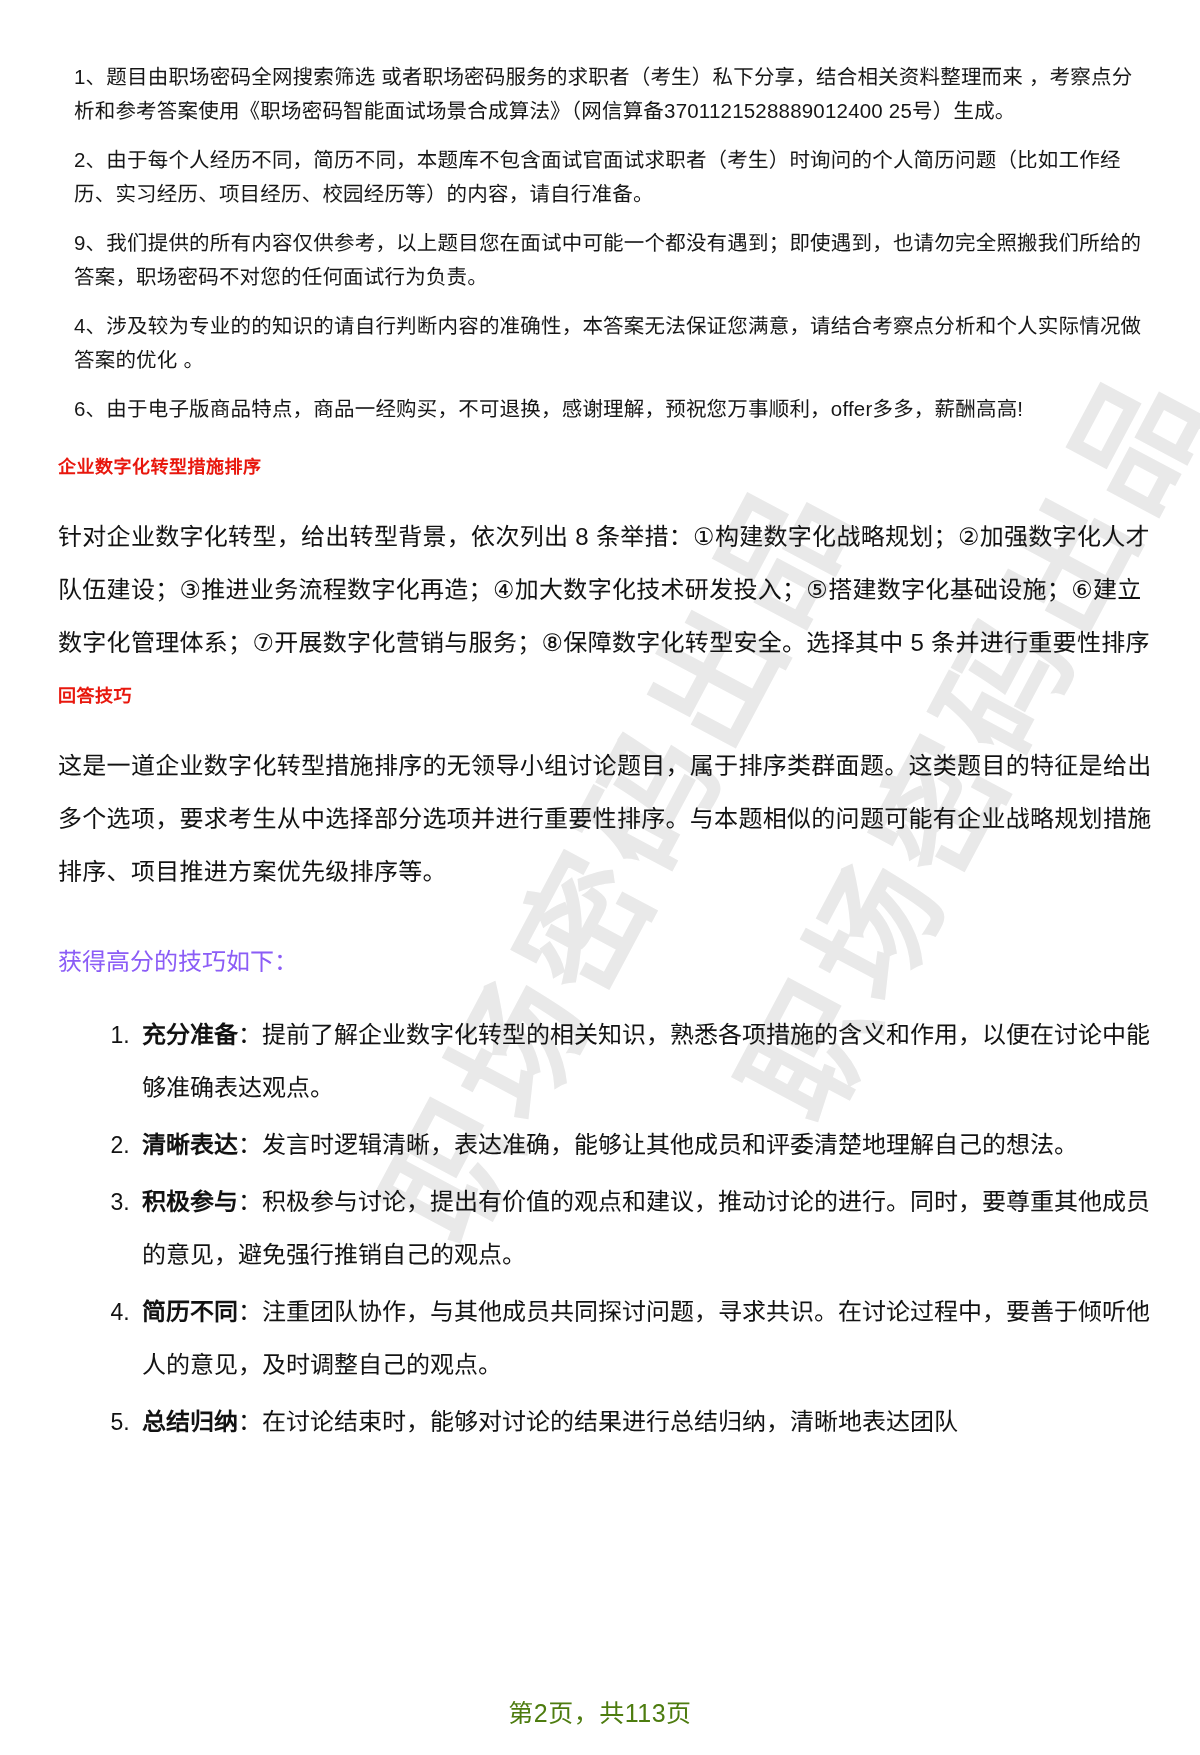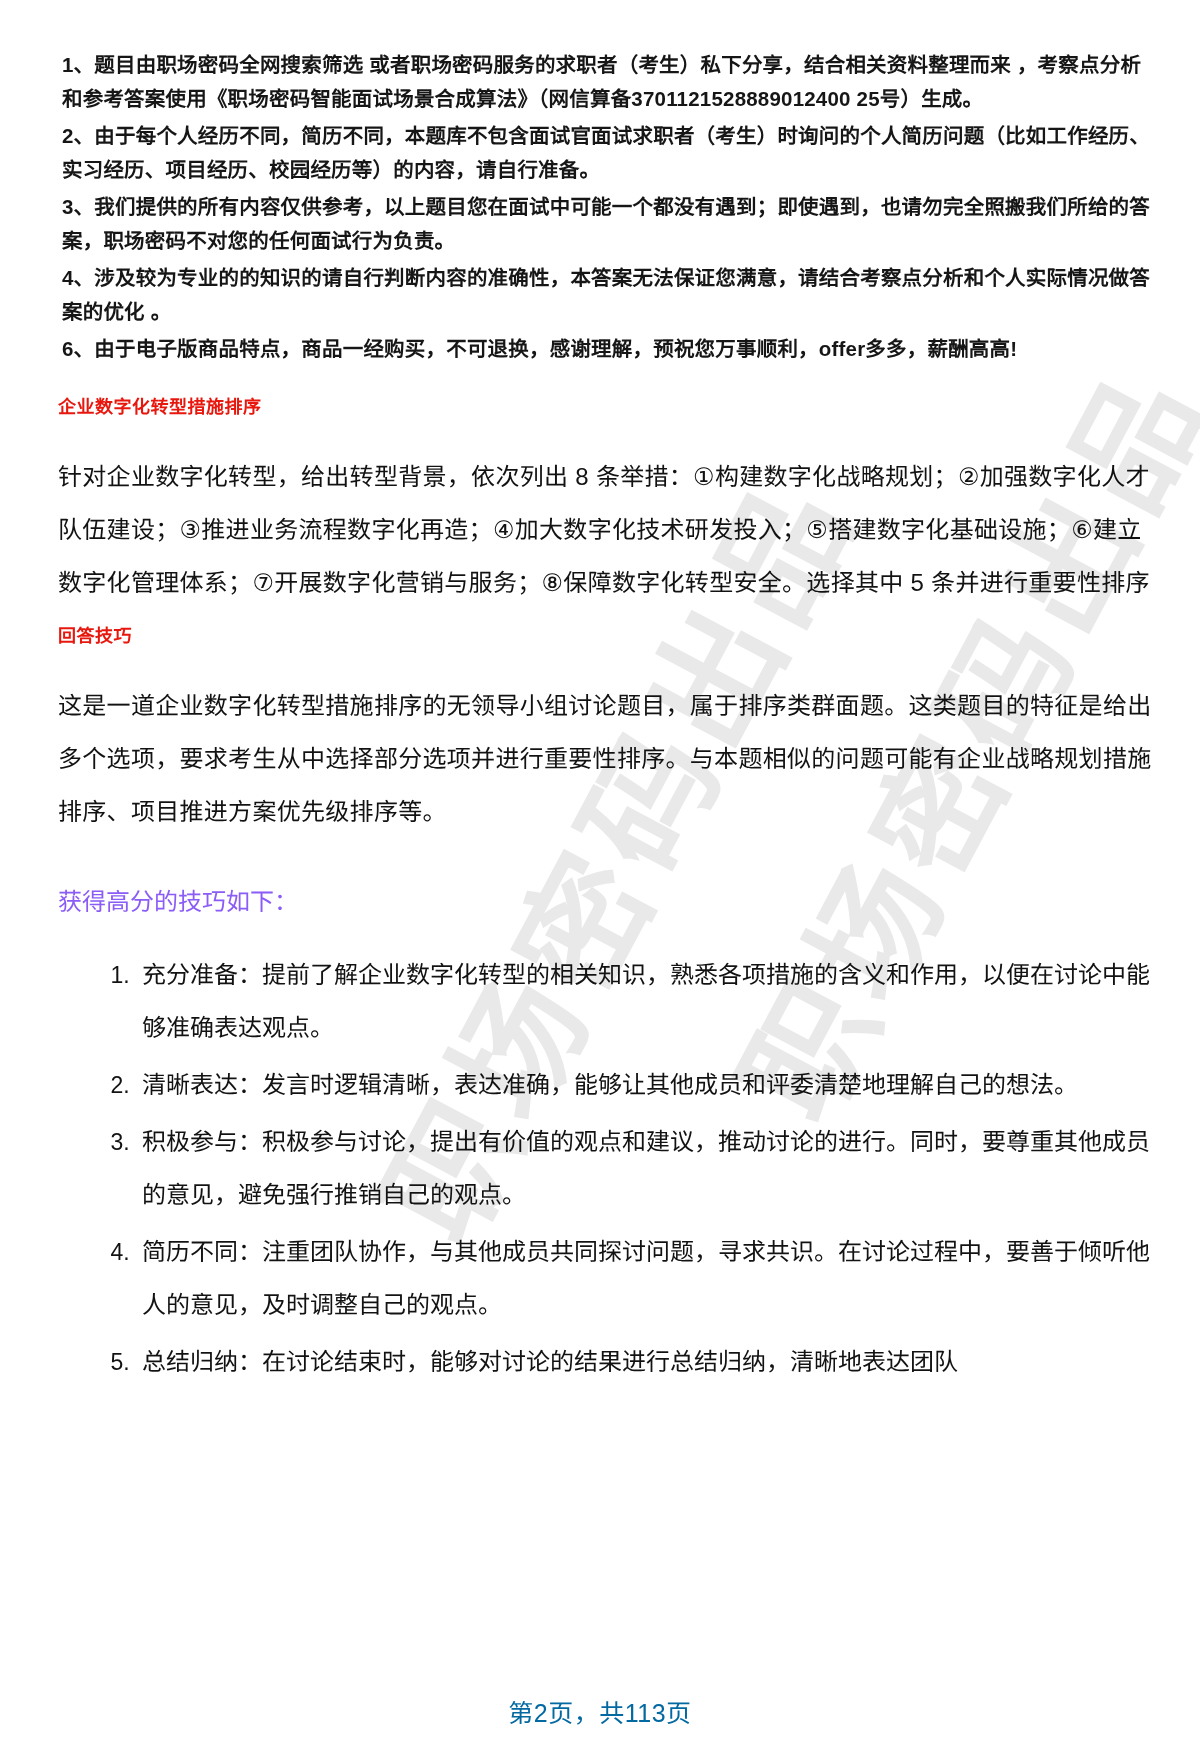--- a/index.html
+++ b/index.html
@@ -61,23 +61,22 @@
   }
 
   
   .notice {
     font-size: 20.5px;
     line-height: 33.5px;
     letter-spacing: 0.2px;
     color: #161616;
   }
   .notice p {
-    margin: 4px;
+    margin: 16px;
     text-indent: 0;
-    font-weight: bold;
   }
 
   
   .sec-head {
     color: #e8170d;
     font-weight: 700;
     font-size: 18px;
     line-height: 34px;
     margin: 24px 0 0 0;
     letter-spacing: 0.5px;
@@ -113,52 +112,52 @@
     color: #121212;
   }
   ol.tips > li {
     margin: 0 0 4px 0;
     padding-left: 6px;
   }
   ol.tips > li::marker {
     font-size: 23px;
   }
   ol.tips b {
-    font-weight: 400;
+    font-weight: 700;
   }
 
   
   .footer {
     position: absolute;
     left: 0;
     bottom: 26px;
     width: 1200px;
     text-align: center;
     font-size: 25px;
-    color: #0369a1;
+    color: #4d7c0f;
     z-index: 2;
     letter-spacing: 0.5px;
   }
 </style>
 </head>
 <body>
 
 <div class="page">
 
   <div class="watermark">
     <span class="wm-text wm-a">职场密码出品</span>
     <span class="wm-text wm-b">职场密码出品</span>
   </div>
 
   <div class="content">
 
     <section class="notice">
       <p>1、题目由职场密码全网搜索筛选 或者职场密码服务的求职者（考生）私下分享，结合相关资料整理而来 ，考察点分析和参考答案使用《职场密码智能面试场景合成算法》（网信算备3701121528889012400 25号）生成。</p>
       <p>2、由于每个人经历不同，简历不同，本题库不包含面试官面试求职者（考生）时询问的个人简历问题（比如工作经历、实习经历、项目经历、校园经历等）的内容，请自行准备。</p>
-      <p>3、我们提供的所有内容仅供参考，以上题目您在面试中可能一个都没有遇到；即使遇到，也请勿完全照搬我们所给的答案，职场密码不对您的任何面试行为负责。</p>
+      <p>9、我们提供的所有内容仅供参考，以上题目您在面试中可能一个都没有遇到；即使遇到，也请勿完全照搬我们所给的答案，职场密码不对您的任何面试行为负责。</p>
       <p>4、涉及较为专业的的知识的请自行判断内容的准确性，本答案无法保证您满意，请结合考察点分析和个人实际情况做答案的优化 。</p>
       <p>6、由于电子版商品特点，商品一经购买，不可退换，感谢理解，预祝您万事顺利，offer多多，薪酬高高!</p>
     </section>
 
     <h2 class="sec-head">企业数字化转型措施排序</h2>
 
     <p class="body-par after-head">针对企业数字化转型，给出转型背景，依次列出 8 条举措：①构建数字化战略规划；②加强数字化人才队伍建设；③推进业务流程数字化再造；④加大数字化技术研发投入；⑤搭建数字化基础设施；⑥建立数字化管理体系；⑦开展数字化营销与服务；⑧保障数字化转型安全。选择其中 5 条并进行重要性排序</p>
 
     <h2 class="sec-head tight">回答技巧</h2>
 

